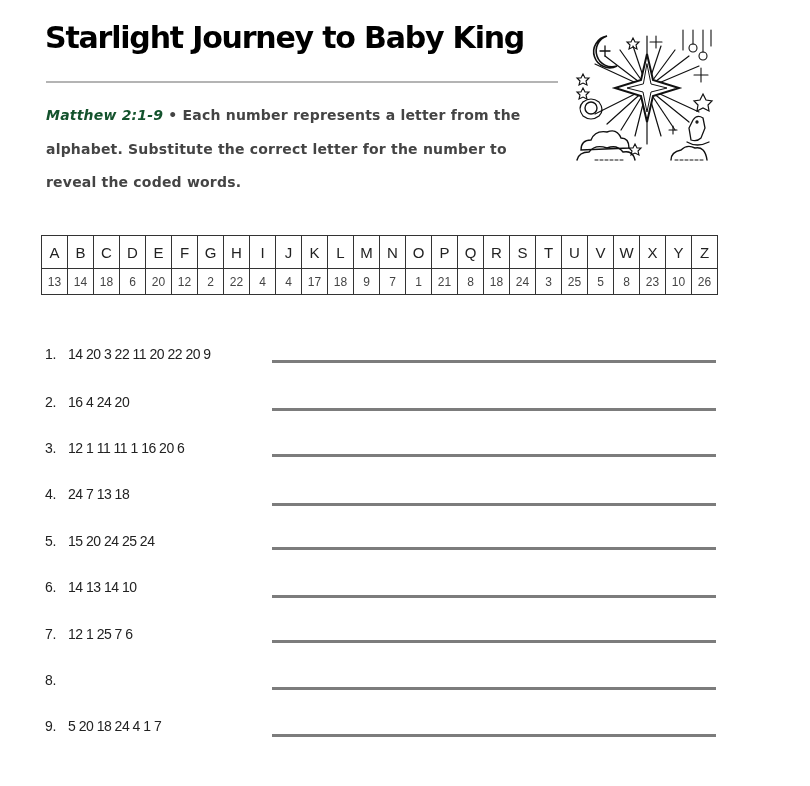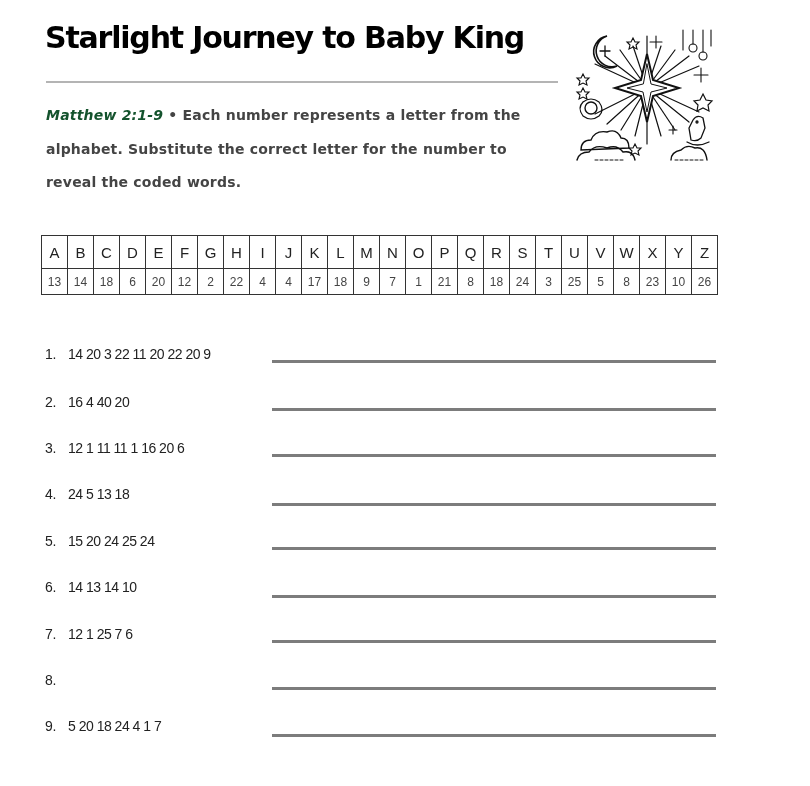--- a/index.html
+++ b/index.html
@@ -201,31 +201,31 @@
   </table>
 
 <div class="puzzles">
   <div class="puzzle" style="top:346px">
     <span class="num">1.</span>
     <span class="code">14 20 3 22 11 20 22 20 9</span>
     <div class="answer-line"></div>
   </div>
   <div class="puzzle" style="top:394px">
     <span class="num">2.</span>
-    <span class="code">16 4 40 20</span>
+    <span class="code">16 4 24 20</span>
     <div class="answer-line"></div>
   </div>
   <div class="puzzle" style="top:440px">
     <span class="num">3.</span>
     <span class="code">12 1 11 11 1 16 20 6</span>
     <div class="answer-line"></div>
   </div>
   <div class="puzzle" style="top:486px">
     <span class="num">4.</span>
-    <span class="code">24 5 13 18</span>
+    <span class="code">24 7 13 18</span>
     <div class="answer-line" style="top:17px"></div>
   </div>
   <div class="puzzle" style="top:533px">
     <span class="num">5.</span>
     <span class="code">15 20 24 25 24</span>
     <div class="answer-line"></div>
   </div>
   <div class="puzzle" style="top:579px">
     <span class="num">6.</span>
     <span class="code">14 13 14 10</span>

